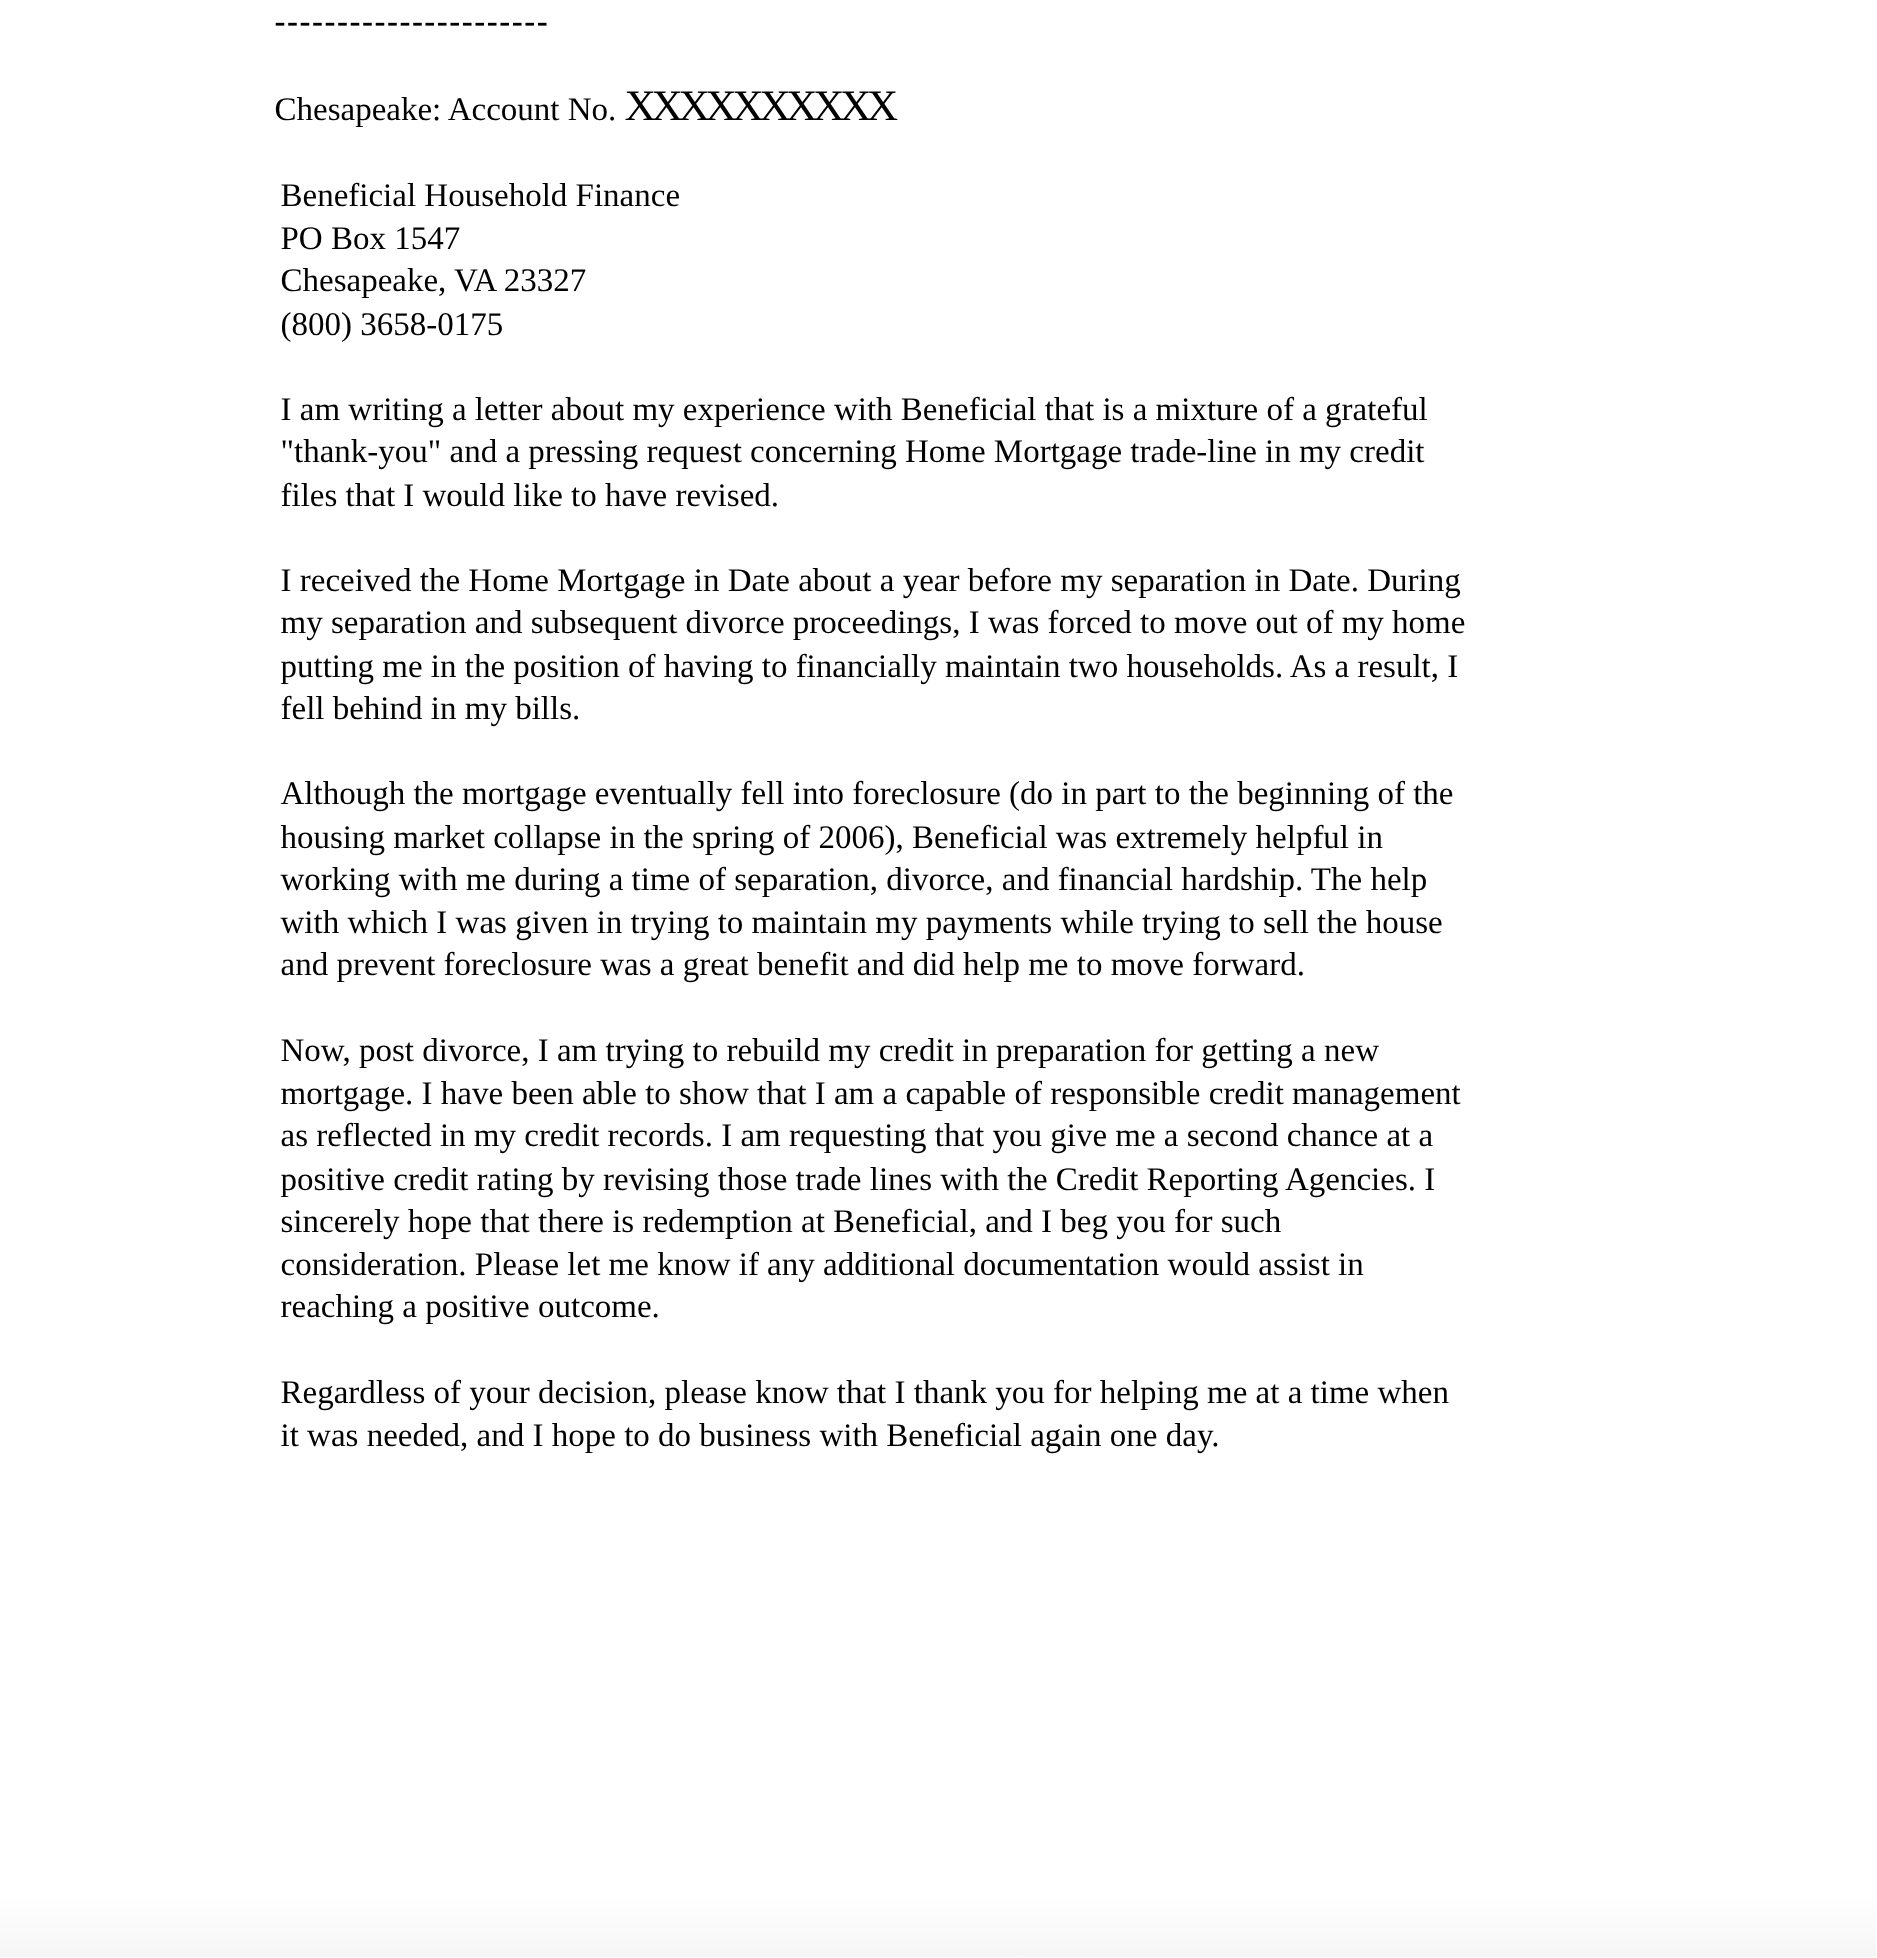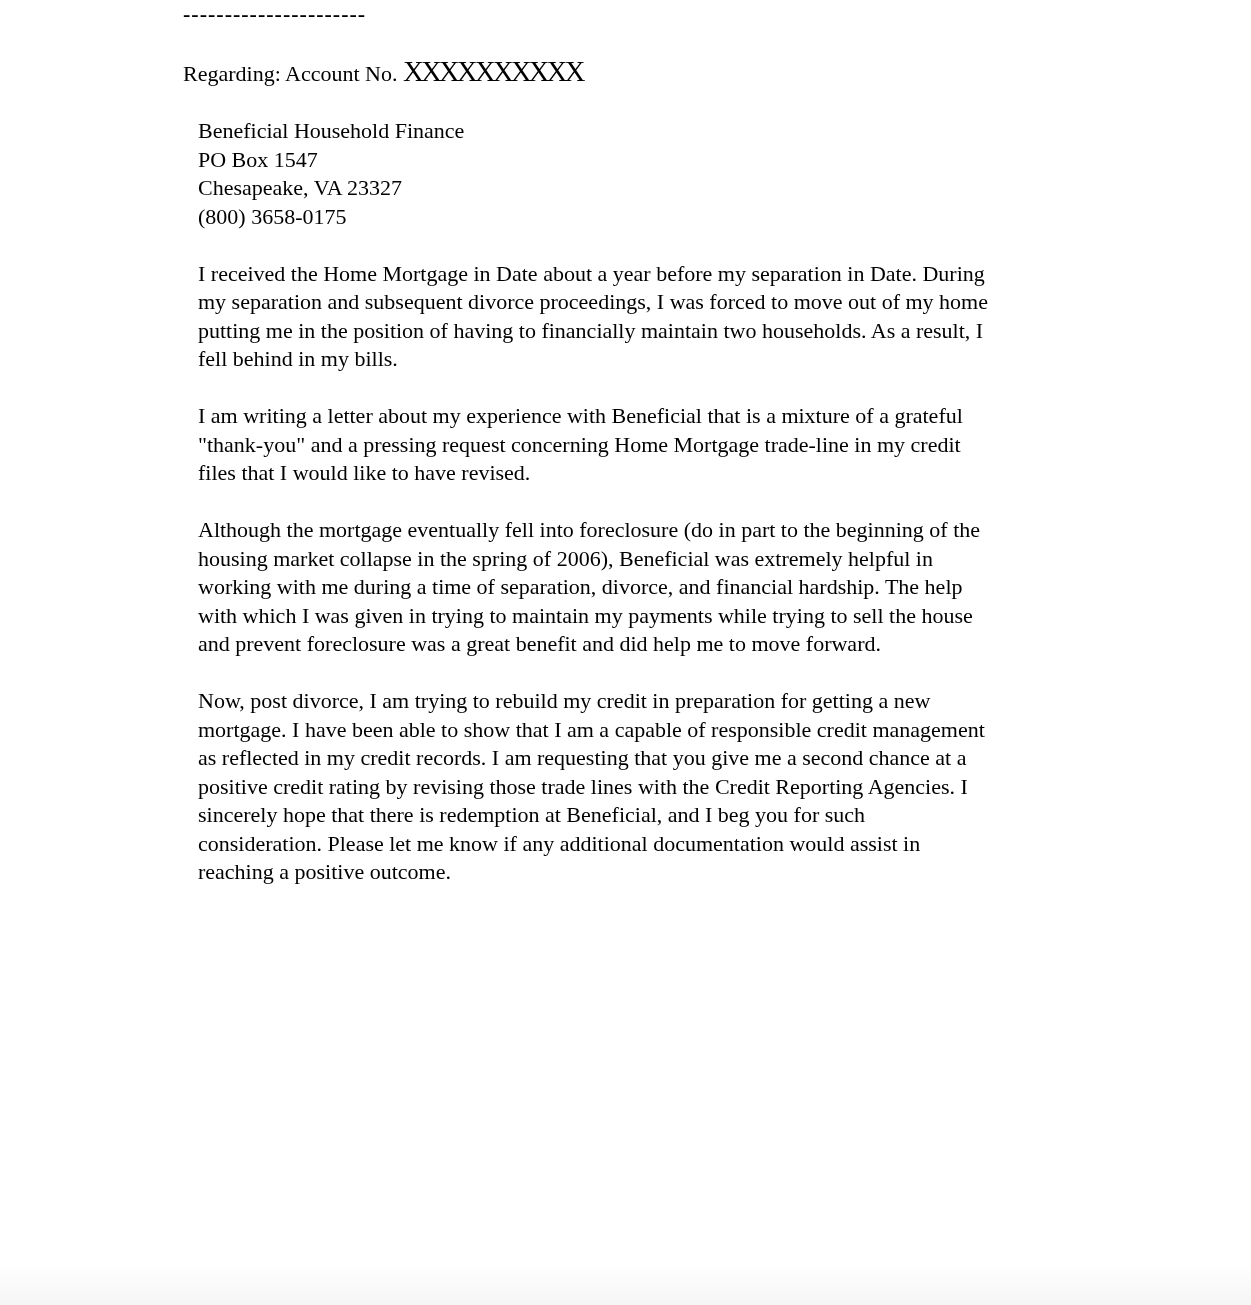--- a/index.html
+++ b/index.html
@@ -14,21 +14,21 @@
     position: absolute;
     left: 183px;
     top: 0;
     width: 1045px;
     font-family: "Liberation Serif", "DejaVu Serif", serif;
     font-size: 22px;
     line-height: 28.5px;
     color: #000000;
   }
   .line { margin: 0; }
-  .multiline { margin: 15px; white-space: pre-line; }
+  .multiline { margin: 4px; white-space: pre-line; }
   .gap1 { margin-top: 28.5px; }   
   .gap2 { margin-top: 57px; }     
   .divider {
     letter-spacing: 1px;
     font-weight: bold;
   }
   .account {
     font-size: 29px;
     letter-spacing: -3px;
     line-height: 28.5px;
@@ -43,50 +43,52 @@
   }
 </style>
 </head>
 <body>
 
 <div class="page">
   <div class="content">
 
     <div class="line divider">----------------------</div>
 
-    <div class="line gap1"><span>Regarding: Account No. </span><span class="account">XXXXXXXXXX</span></div>
+    <div class="line gap1"><span>Chesapeake: Account No. </span><span class="account">XXXXXXXXXX</span></div>
 
     <div class="multiline gap1">Beneficial Household Finance
 PO Box 1547
 Chesapeake, VA 23327
 (800) 3658-0175</div>
 
 
+    <div class="multiline gap1">I am writing a letter about my experience with Beneficial that is a mixture of a grateful
+"thank-you" and a pressing request concerning Home Mortgage trade-line in my credit
+files that I would like to have revised.</div>
+
     <div class="multiline gap1">I received the Home Mortgage in Date about a year before my separation in Date. During
 my separation and subsequent divorce proceedings, I was forced to move out of my home
 putting me in the position of having to financially maintain two households. As a result, I
 fell behind in my bills.</div>
-
-    <div class="multiline gap1">I am writing a letter about my experience with Beneficial that is a mixture of a grateful
-"thank-you" and a pressing request concerning Home Mortgage trade-line in my credit
-files that I would like to have revised.</div>
 
     <div class="multiline gap1">Although the mortgage eventually fell into foreclosure (do in part to the beginning of the
 housing market collapse in the spring of 2006), Beneficial was extremely helpful in
 working with me during a time of separation, divorce, and financial hardship. The help
 with which I was given in trying to maintain my payments while trying to sell the house
 and prevent foreclosure was a great benefit and did help me to move forward.</div>
 
     <div class="multiline gap1">Now, post divorce, I am trying to rebuild my credit in preparation for getting a new
 mortgage. I have been able to show that I am a capable of responsible credit management
 as reflected in my credit records. I am requesting that you give me a second chance at a
 positive credit rating by revising those trade lines with the Credit Reporting Agencies. I
 sincerely hope that there is redemption at Beneficial, and I beg you for such
 consideration. Please let me know if any additional documentation would assist in
 reaching a positive outcome.</div>
 
+    <div class="multiline gap1">Regardless of your decision, please know that I thank you for helping me at a time when
+it was needed, and I hope to do business with Beneficial again one day.</div>
 
 
 
   </div>
 
   <div class="bottom-fade"></div>
 </div>
 
 </body></html>

